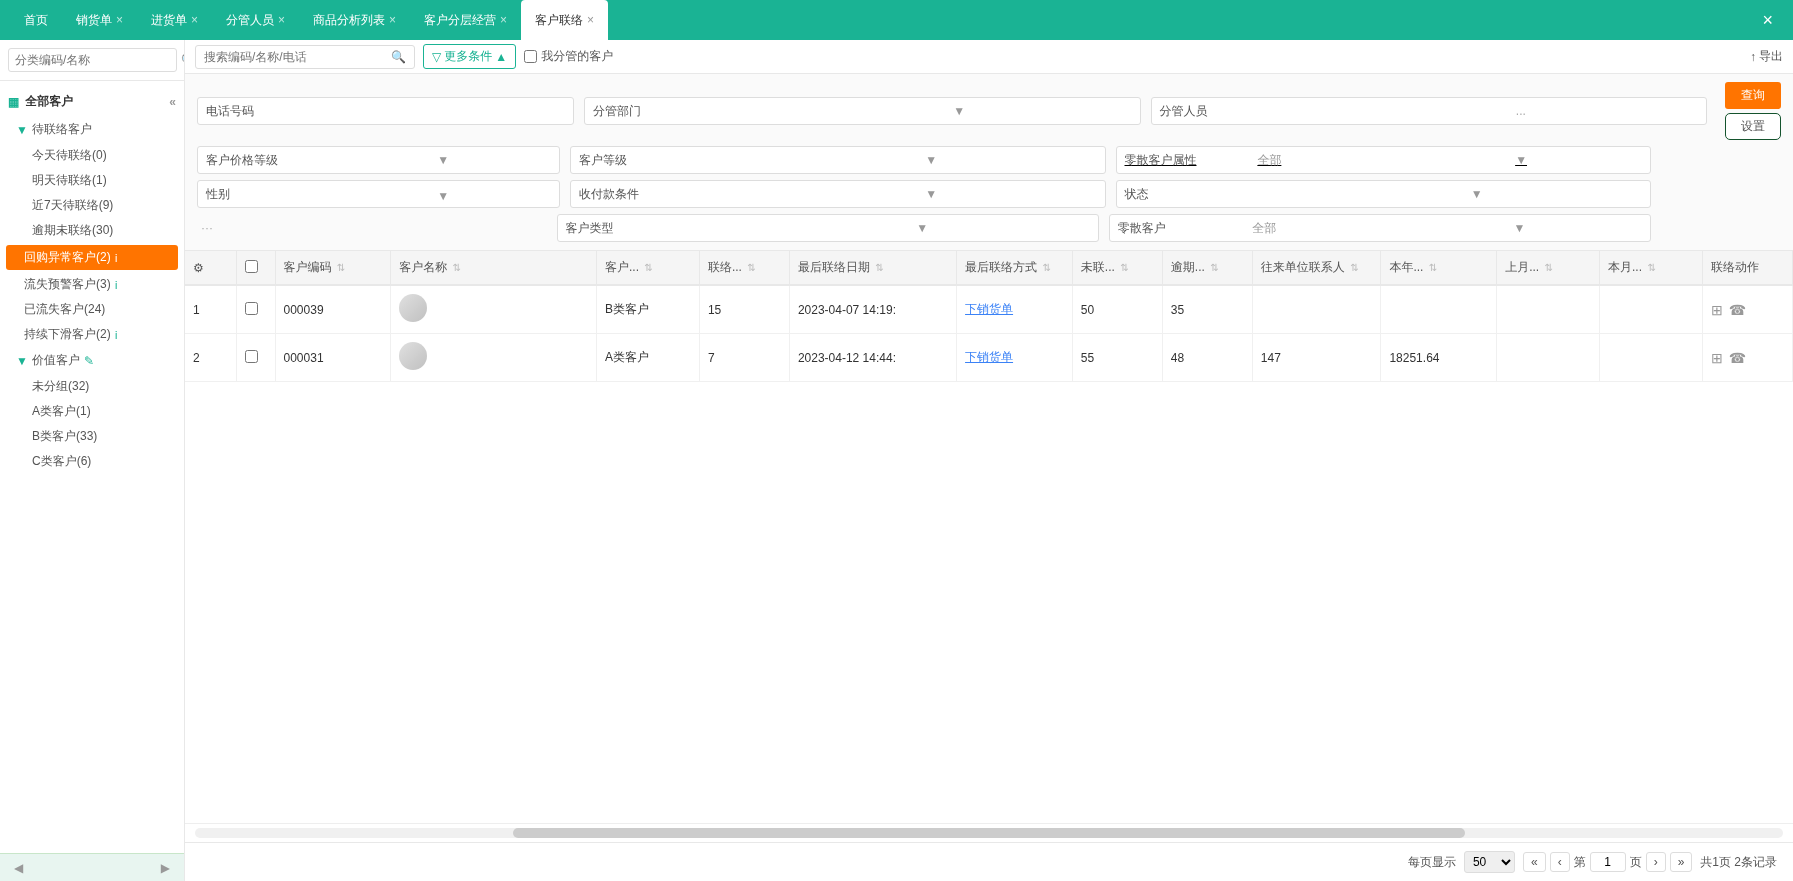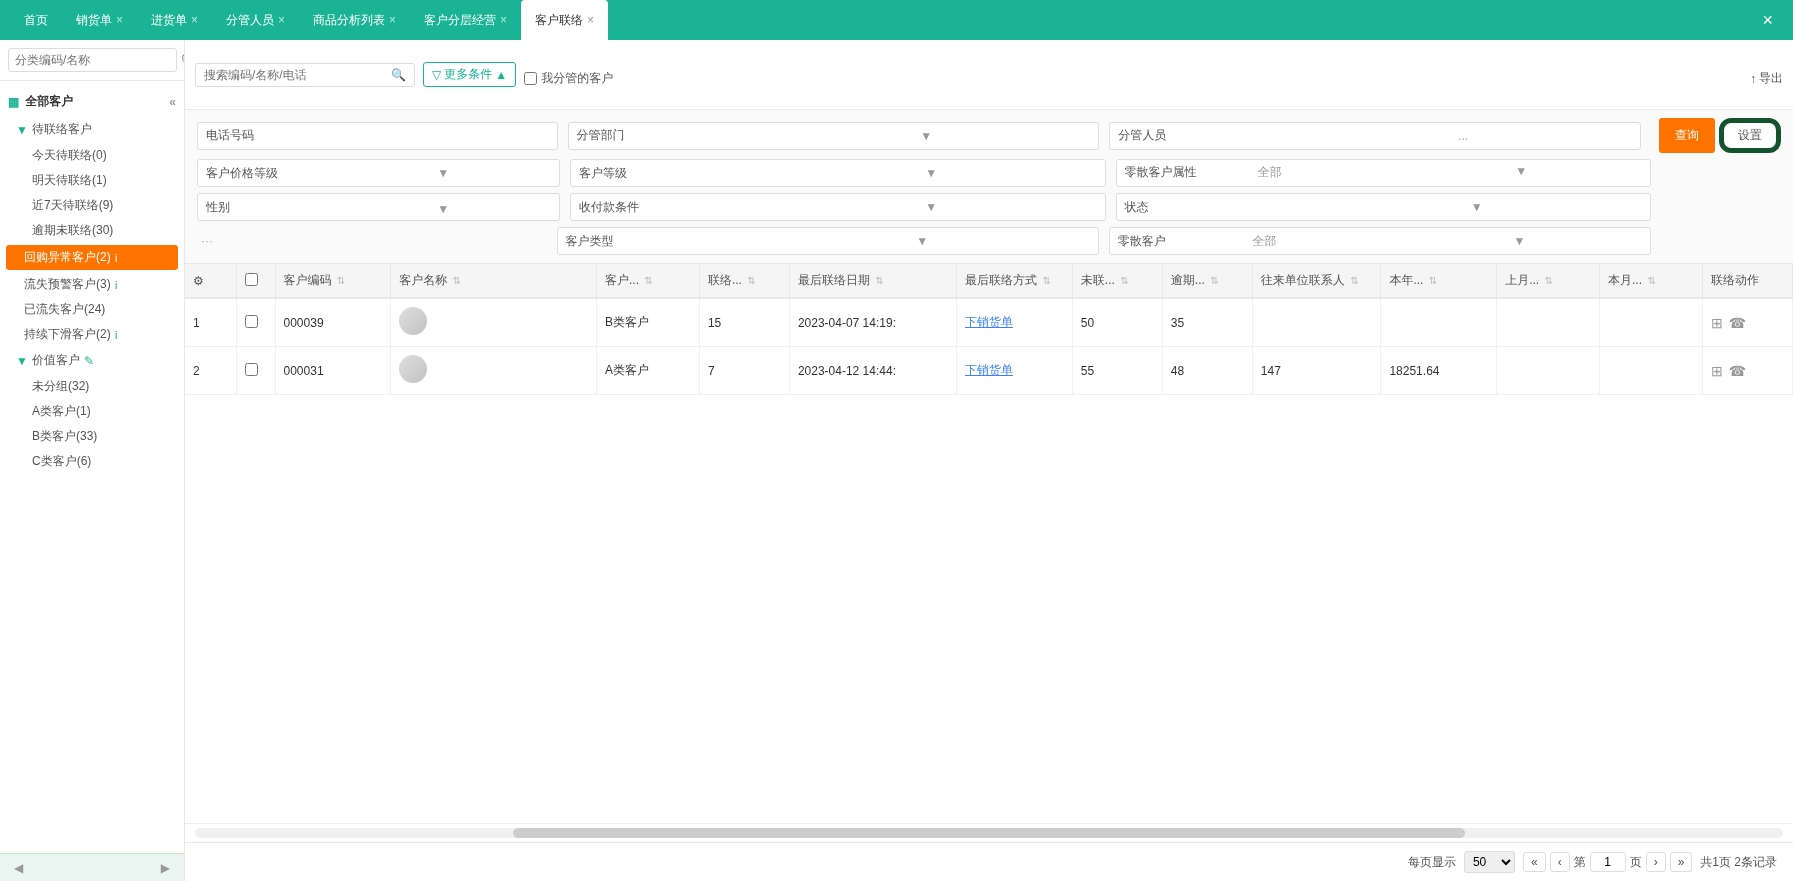--- a/index.html
+++ b/index.html
@@ -78,22 +78,22 @@
       transform: rotate(45deg);
     }
 
     
     .content-area {
       flex: 1; display: flex; flex-direction: column; overflow: hidden;
     }
 
     
     .filter-bar {
-      background: white; padding: 22px 10px; border-bottom: 1px solid #e8e8e8;
-      display: flex; align-items: flex-end; gap: 8px;
+      background: white; padding: 4px 10px; border-bottom: 1px solid #e8e8e8;
+      display: flex; align-items: center; gap: 8px;
     }
     .filter-search {
       display: flex; align-items: center; border: 1px solid #ddd; border-radius: 3px;
       padding: 4px 8px; width: 220px;
     }
     .filter-search input {
       border: none; outline: none; font-size: 12px; flex: 1; color: #999;
     }
     .filter-search .si { color: #1ab394; margin-left: 4px; cursor: pointer; }
     .more-cond {
@@ -117,28 +117,28 @@
     }
     .filter-row:last-child { margin-bottom: 0; }
     .filter-field {
       display: flex; align-items: center; flex: 1;
       border: 1px solid #ddd; border-radius: 3px; background: white;
       padding: 4px 8px; min-height: 28px; cursor: pointer;
     }
     .filter-field span { color: #999; flex: 1; }
     .filter-field .arrow-down { color: #999; margin-left: 4px; }
     .filter-actions {
-      display: flex; gap: 4px; margin-left: 8px;
+      display: flex; flex-direction: column; gap: 4px; margin-left: 8px;
     }
     .btn-query {
       background: #ff7400; color: white; border: none; border-radius: 3px;
       padding: 5px 16px; cursor: pointer; font-size: 12px;
     }
     .btn-settings {
-      background: white; color: #555; border: 5px solid #14532d; border-radius: 12px;
+      background: white; color: #555; border: 1px solid #14532d; border-radius: 5px;
       padding: 4px 14px; cursor: pointer; font-size: 12px;
     }
     .filter-dots { color: #aaa; cursor: pointer; padding: 0 4px; }
 
     
     .table-area {
       flex: 1; overflow: auto; background: white;
     }
     table {
       width: 100%; border-collapse: collapse; table-layout: fixed;
@@ -388,21 +388,21 @@
         <div class="filter-field" style="flex:2;">
           <span style="color:#555;">客户价格等级</span>
           <span style="flex:1;"></span>
           <span class="arrow-down">▼</span>
         </div>
         <div class="filter-field" style="flex:3;">
           <span style="color:#555;">客户等级</span>
           <span style="flex:1;"></span>
           <span class="arrow-down">▼</span>
         </div>
-        <div class="filter-field" style="flex:3; align-items: flex-start;">
+        <div class="filter-field" style="flex:3; align-items: center; text-decoration: underline;">
           <span style="color:#555;">零散客户属性</span>
           <span style="margin-left: 6px;">全部</span>
           <span style="flex:1;"></span>
           <span class="arrow-down">▼</span>
         </div>
         <div style="width: 120px;"></div>
       </div>
       <div class="filter-row">
         <div class="filter-field" style="flex:2;align-items:flex-end;">
           <span style="color:#555;">性别</span>

